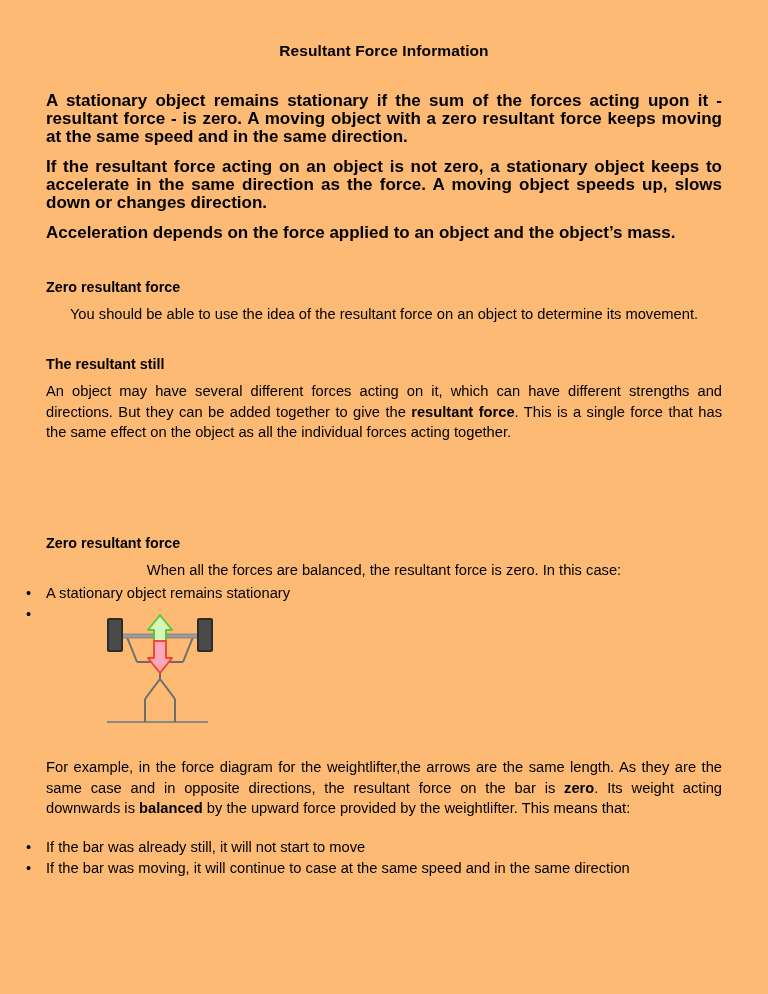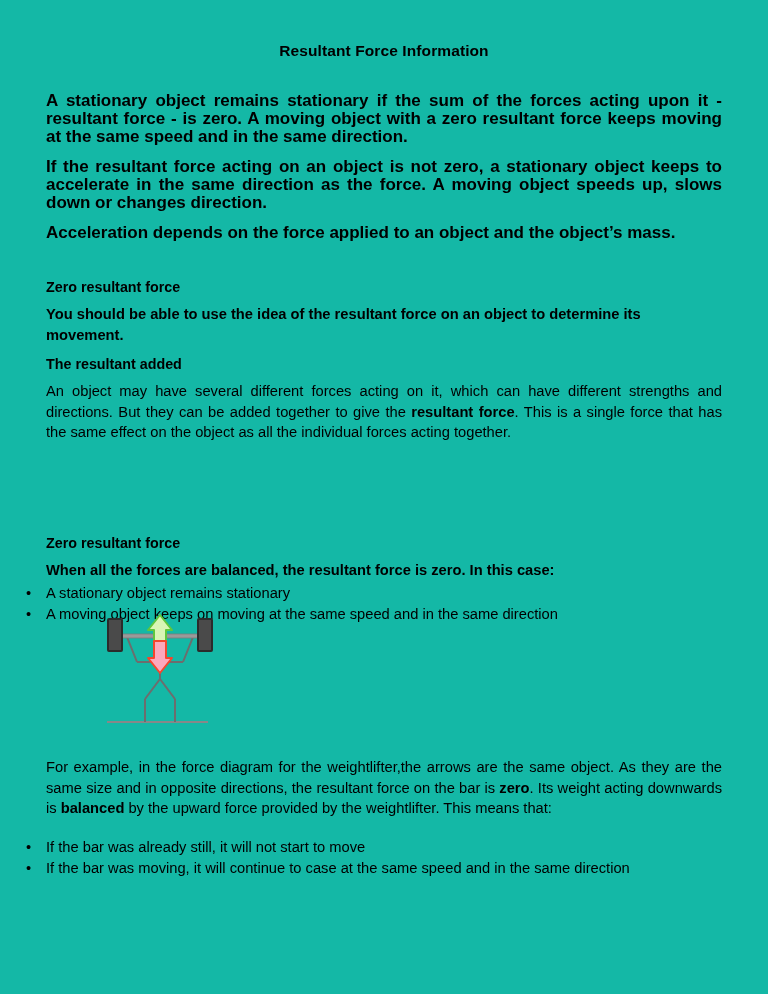--- a/index.html
+++ b/index.html
@@ -12,21 +12,21 @@
     height: 994px;
     font-family: "Liberation Sans", sans-serif;
     color: #000000;
     position: relative;
     overflow: hidden;
   }
   .page {
     position: relative;
     width: 768px;
     height: 994px;
-    background: #14b8a6;
+    background: #fdba74;
   }
 
   .doc-title {
     position: absolute;
     top: 42px;
     left: 0;
     width: 768px;
     text-align: center;
     font-size: 15.5px;
     font-weight: bold;
@@ -58,22 +58,21 @@
   }
 
   p.para {
     margin: 0 0 12px 0;
     font-size: 14.7px;
     font-weight: normal;
     line-height: 20.5px;
     text-align: justify;
   }
   p.para.nojust {
-    text-align: left;
-    font-weight: bold;
+    text-align: center;
   }
   p.para.last {
     margin-bottom: 0;
   }
 
   b { font-weight: bold; }
 
   ul.bullets {
     margin: 0;
     padding: 0;
@@ -126,32 +125,32 @@
     <p class="bold-para">If the resultant force acting on an object is not zero, a stationary object keeps to accelerate in the same direction as the force. A moving object speeds up, slows down or changes direction.</p>
     <p class="bold-para last">Acceleration depends on the force applied to an object and the object’s mass.</p>
   </div>
 
   <div class="body-block" id="zero-block-1">
     <h2 class="section-head">Zero resultant force</h2>
     <p class="para nojust last">You should be able to use the idea of the resultant force on an object to determine its movement.</p>
   </div>
 
   <div class="body-block" id="resultant-block">
-    <h2 class="section-head">The resultant added</h2>
+    <h2 class="section-head">The resultant still</h2>
     <p class="para"><span>An object may have several different forces acting on it, which can have different strengths and directions. But they can be added together to give the </span><b>resultant force</b><span>. This is a single force that has the same effect on the object as all the individual forces acting together.</span></p>
   </div>
 
   <div class="body-block" id="zero-block-2">
     <h2 class="section-head">Zero resultant force</h2>
     <p class="para nojust last">When all the forces are balanced, the resultant force is zero. In this case:</p>
   </div>
 
   <ul class="bullets body-block" id="bullets-1">
     <li><span class="bullet-dot">•</span><span>A stationary object remains stationary</span></li>
-    <li><span class="bullet-dot">•</span><span>A moving object keeps on moving at the same speed and in the same direction</span></li>
+    <li><span class="bullet-dot">•</span></li>
   </ul>
 
   <div class="diagram">
     <svg width="120" height="120" viewBox="0 0 120 120" xmlns="http://www.w3.org/2000/svg">
 
       <line x1="7" y1="108" x2="108" y2="108" stroke="#888888" stroke-width="2"></line>
 
       <g stroke="#6d6d6d" stroke-width="2" fill="none">
         <line x1="60" y1="65" x2="45" y2="85"></line>
         <line x1="60" y1="65" x2="75" y2="85"></line>
@@ -173,21 +172,21 @@
 
       <rect x="98" y="5" width="14" height="32" rx="1" fill="#4a4a4a" stroke="#2b2b2b" stroke-width="2"></rect>
 
       <polygon points="60,1 72,16 66,16 66,33 54,33 54,16 48,16" fill="#d9f5b5" stroke="#5fc73d" stroke-width="2" stroke-linejoin="round"></polygon>
 
       <polygon points="60,59 48,44 54,44 54,27 66,27 66,44 72,44" fill="#fba8bd" stroke="#f4452e" stroke-width="2" stroke-linejoin="round"></polygon>
     </svg>
   </div>
 
   <div class="body-block" id="after-diagram">
-    <p class="para last"><span>For example, in the force diagram for the weightlifter,the arrows are the same object. As they are the same size and in opposite directions, the resultant force on the bar is </span><b>zero</b><span>. Its weight acting downwards is </span><b>balanced</b><span> by the upward force provided by the weightlifter. This means that:</span></p>
+    <p class="para last"><span>For example, in the force diagram for the weightlifter,the arrows are the same length. As they are the same case and in opposite directions, the resultant force on the bar is </span><b>zero</b><span>. Its weight acting downwards is </span><b>balanced</b><span> by the upward force provided by the weightlifter. This means that:</span></p>
   </div>
 
   <ul class="bullets body-block" id="bullets-2">
     <li><span class="bullet-dot">•</span><span>If the bar was already still, it will not start to move</span></li>
     <li><span class="bullet-dot">•</span><span>If the bar was moving, it will continue to case at the same speed and in the same direction</span></li>
   </ul>
 
 </div>
 
 </body></html>

